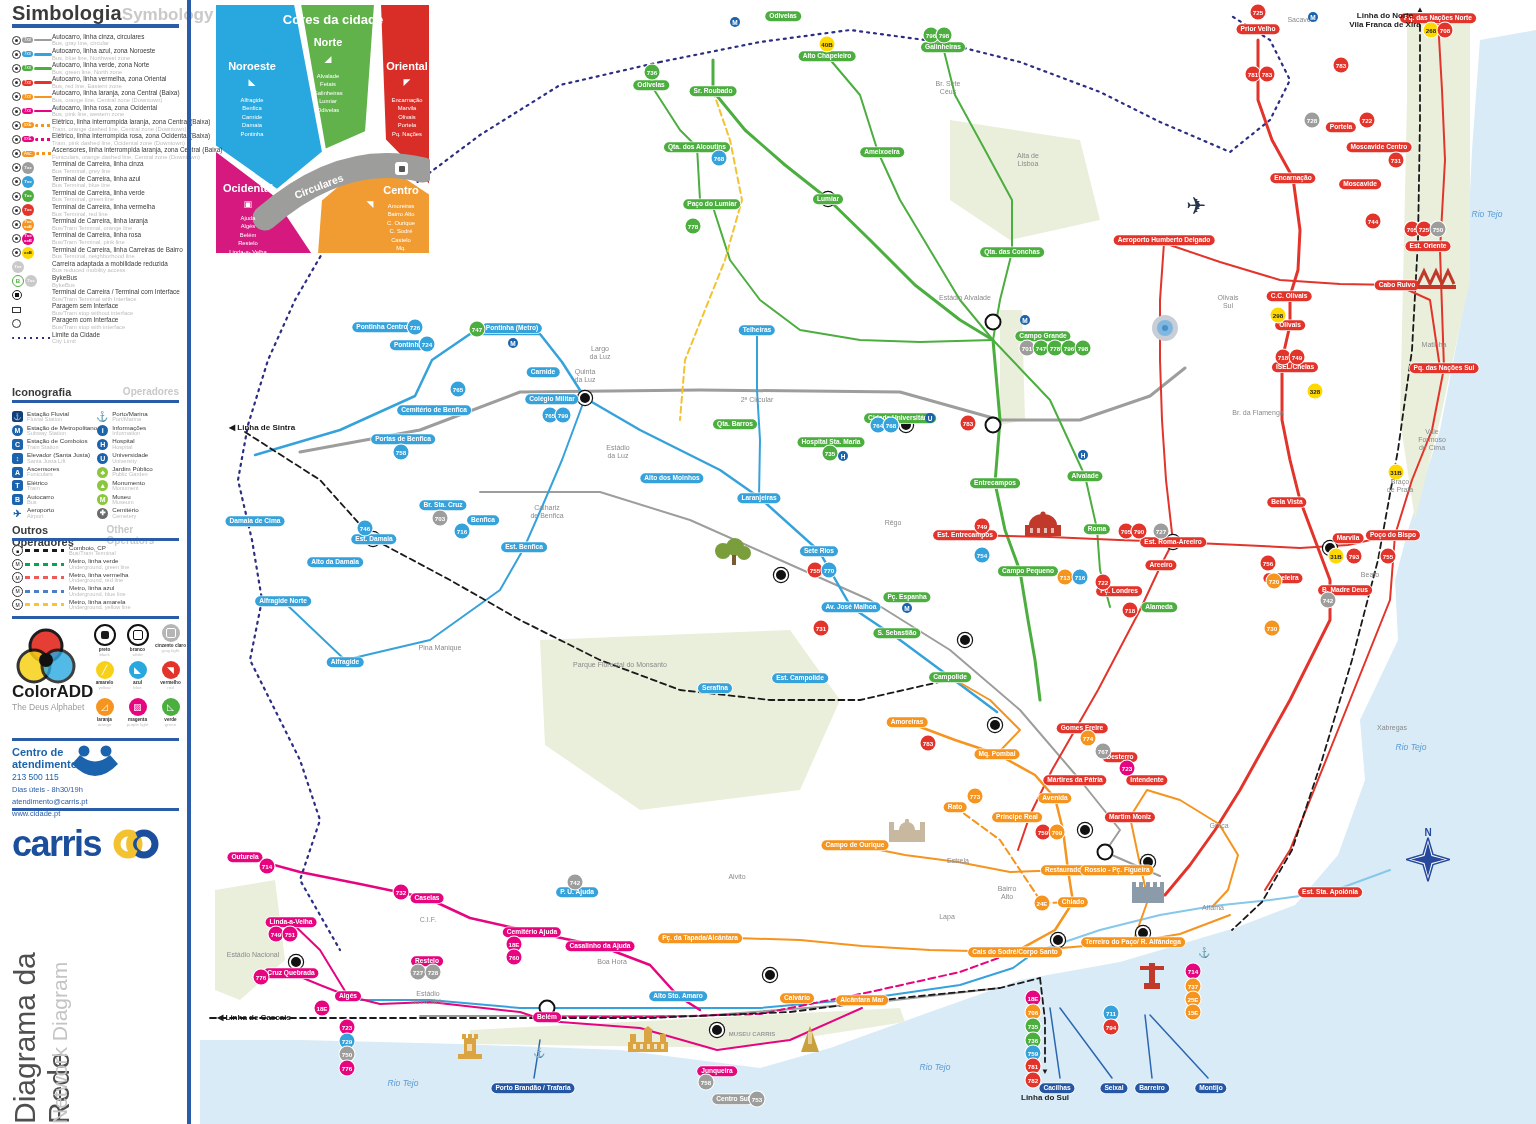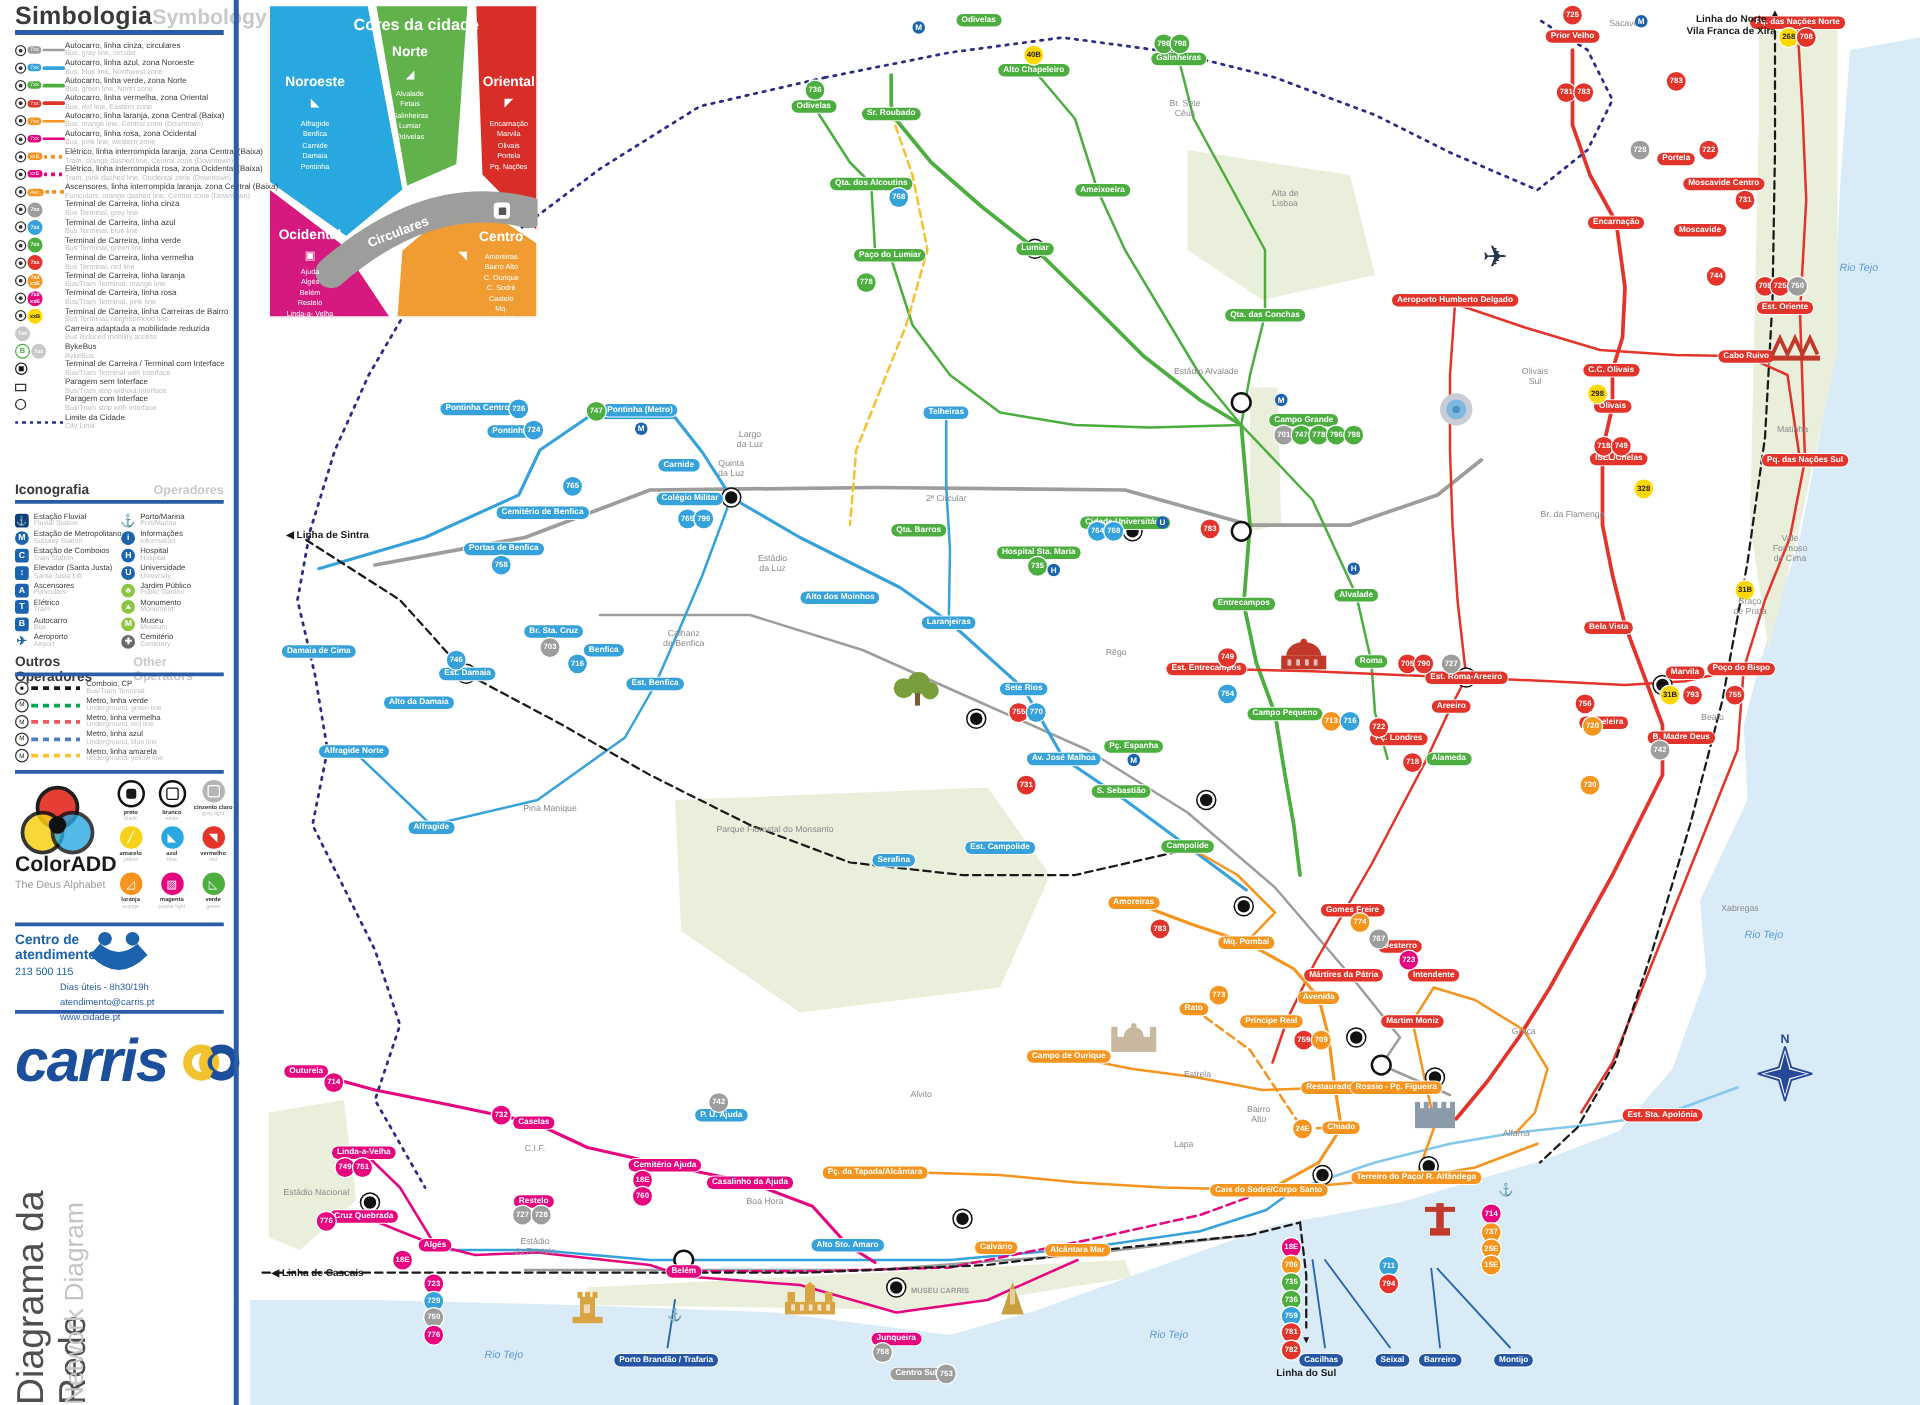--- a/index.html
+++ b/index.html
@@ -6,21 +6,21 @@
   body{width:1536px;height:1124px;overflow:hidden;font-family:"Liberation Sans",sans-serif;}
   .sheet{position:relative;width:1536px;height:1124px;background:#fff;}
 
   
   .sidebar{position:absolute;left:0;top:0;width:187px;height:1124px;background:#fff;z-index:20;}
   .vrule{position:absolute;left:187px;top:0;bottom:0;width:4px;background:#2B5CA8;z-index:30;}
   .sb-title{position:absolute;left:12px;right:8px;top:2px;display:flex;justify-content:space-between;align-items:baseline;}
   .sb-title .pt{font-size:20px;font-weight:bold;color:#3A3A3A;letter-spacing:.2px;}
   .sb-title .en{font-size:17px;color:#C9C9C9;font-weight:bold;}
   .hbar{position:absolute;left:12px;right:8px;height:4px;background:#2B5CA8;}
-  .h2row{position:absolute;left:12px;right:8px;display:flex;justify-content:space-between;align-items:center;}
+  .h2row{position:absolute;left:12px;right:8px;display:flex;justify-content:space-between;align-items:flex-start;}
   .h2row .pt{font-size:11px;font-weight:bold;color:#3A3A3A;}
   .h2row .en{font-size:10px;color:#C9C9C9;font-weight:bold;}
   .thinbar{position:absolute;left:12px;right:8px;height:2.5px;background:#2B5CA8;}
 
   #sym-list{position:absolute;left:12px;right:4px;top:33px;}
   .sym-row{height:14.2px;display:flex;align-items:center;}
   .sym-ic{width:40px;flex:0 0 40px;display:flex;align-items:center;gap:1px;}
   .sym-tx{line-height:1.05;white-space:nowrap;}
   .sym-tx .pt{display:block;font-size:6.4px;color:#3A3A3A;}
   .sym-tx .en{display:block;font-size:5.8px;color:#BDBDBD;}
@@ -59,25 +59,25 @@
   .ca-out{border:2px solid #111;background:#fff;}
   .ca-sq{width:8px;height:8px;border-radius:2px;}
   .ca-pt{display:block;font-size:4.6px;font-weight:bold;color:#333;margin-top:1px;}
   .ca-en{display:block;font-size:4.4px;color:#BDBDBD;}
   #ca-name{position:absolute;left:12px;top:682px;font-size:17px;font-weight:bold;color:#1A1A1A;}
   #ca-sub{position:absolute;left:12px;top:702px;font-size:8.5px;color:#9A9A9A;}
 
   #contact{position:absolute;left:12px;top:746px;color:#1B63AC;}
   #contact .t{font-size:11px;font-weight:bold;line-height:1.1;width:70px;}
   #contact .p{font-size:8.5px;margin-top:2px;}
-  #contact .s{font-size:7.5px;margin-top:3px;color:#2B5CA8;margin-left:36px;}
+  #contact .s{font-size:7.5px;margin-top:3px;color:#2B5CA8;}
   #phone-ic{position:absolute;left:68px;top:744px;}
 
   #brand{position:absolute;left:12px;top:826px;display:flex;align-items:center;gap:10px;}
-  #brand .word{font-size:48px;font-weight:bold;color:#1B4F9C;letter-spacing:-1.5px;line-height:1;font-style:italic;}
+  #brand .word{font-size:36px;font-weight:bold;color:#1B4F9C;letter-spacing:-1.5px;line-height:1;}
   .vtitle{position:absolute;writing-mode:vertical-rl;transform:rotate(180deg);}
   #vt-pt{left:8px;top:878px;height:246px;font-size:30px;color:#4F4F4F;}
   #vt-en{left:48px;top:878px;height:246px;font-size:21px;color:#C4C4C4;}
 
   
   #map-svg{position:absolute;left:0;top:0;z-index:1;}
   #map-layer{position:absolute;left:0;top:0;width:1536px;height:1124px;z-index:2;}
   .pill{position:absolute;transform:translate(-50%,-50%);color:#fff;font-size:6.6px;font-weight:bold;padding:1px 4px;border-radius:7px;white-space:nowrap;line-height:1.15;box-shadow:0 0 0 .8px rgba(255,255,255,.9);}
   .rb{position:absolute;transform:translate(-50%,-50%);width:15px;height:15px;border-radius:50%;color:#fff;font-size:6.2px;font-weight:bold;display:flex;align-items:center;justify-content:center;box-shadow:0 0 0 1px #fff;}
   .ml{position:absolute;transform:translate(-50%,-50%);white-space:pre-line;text-align:center;line-height:1.15;}

